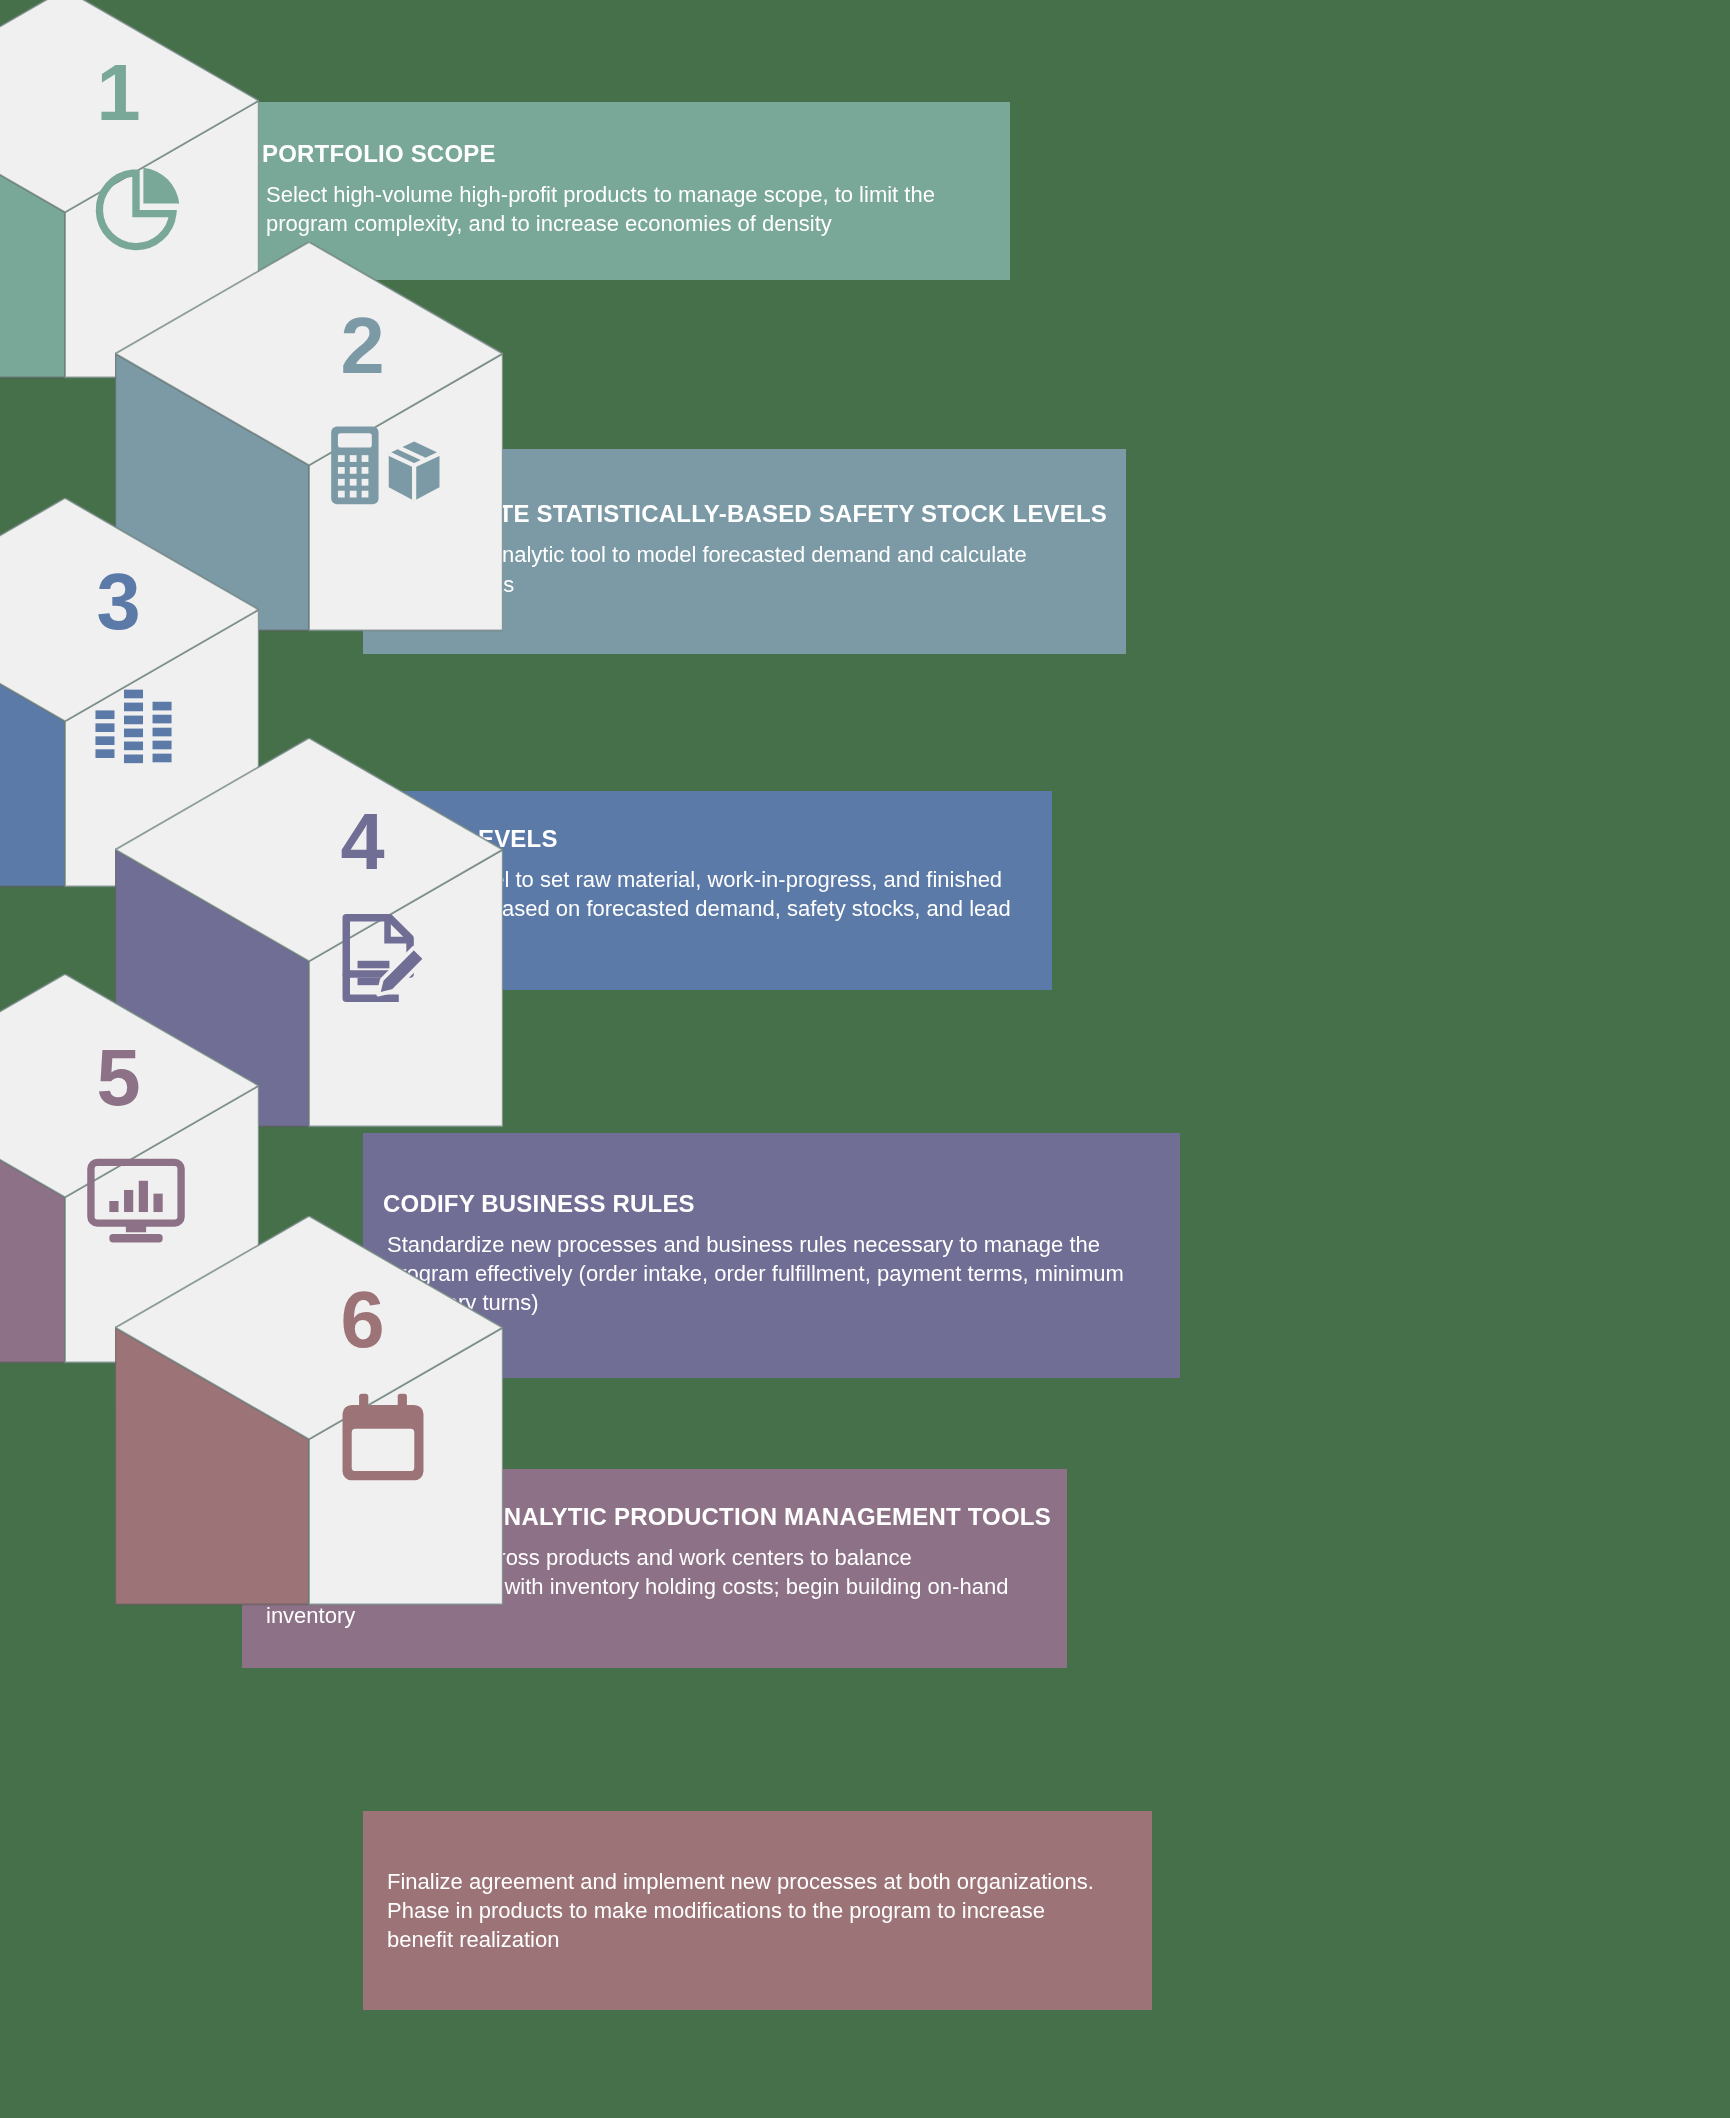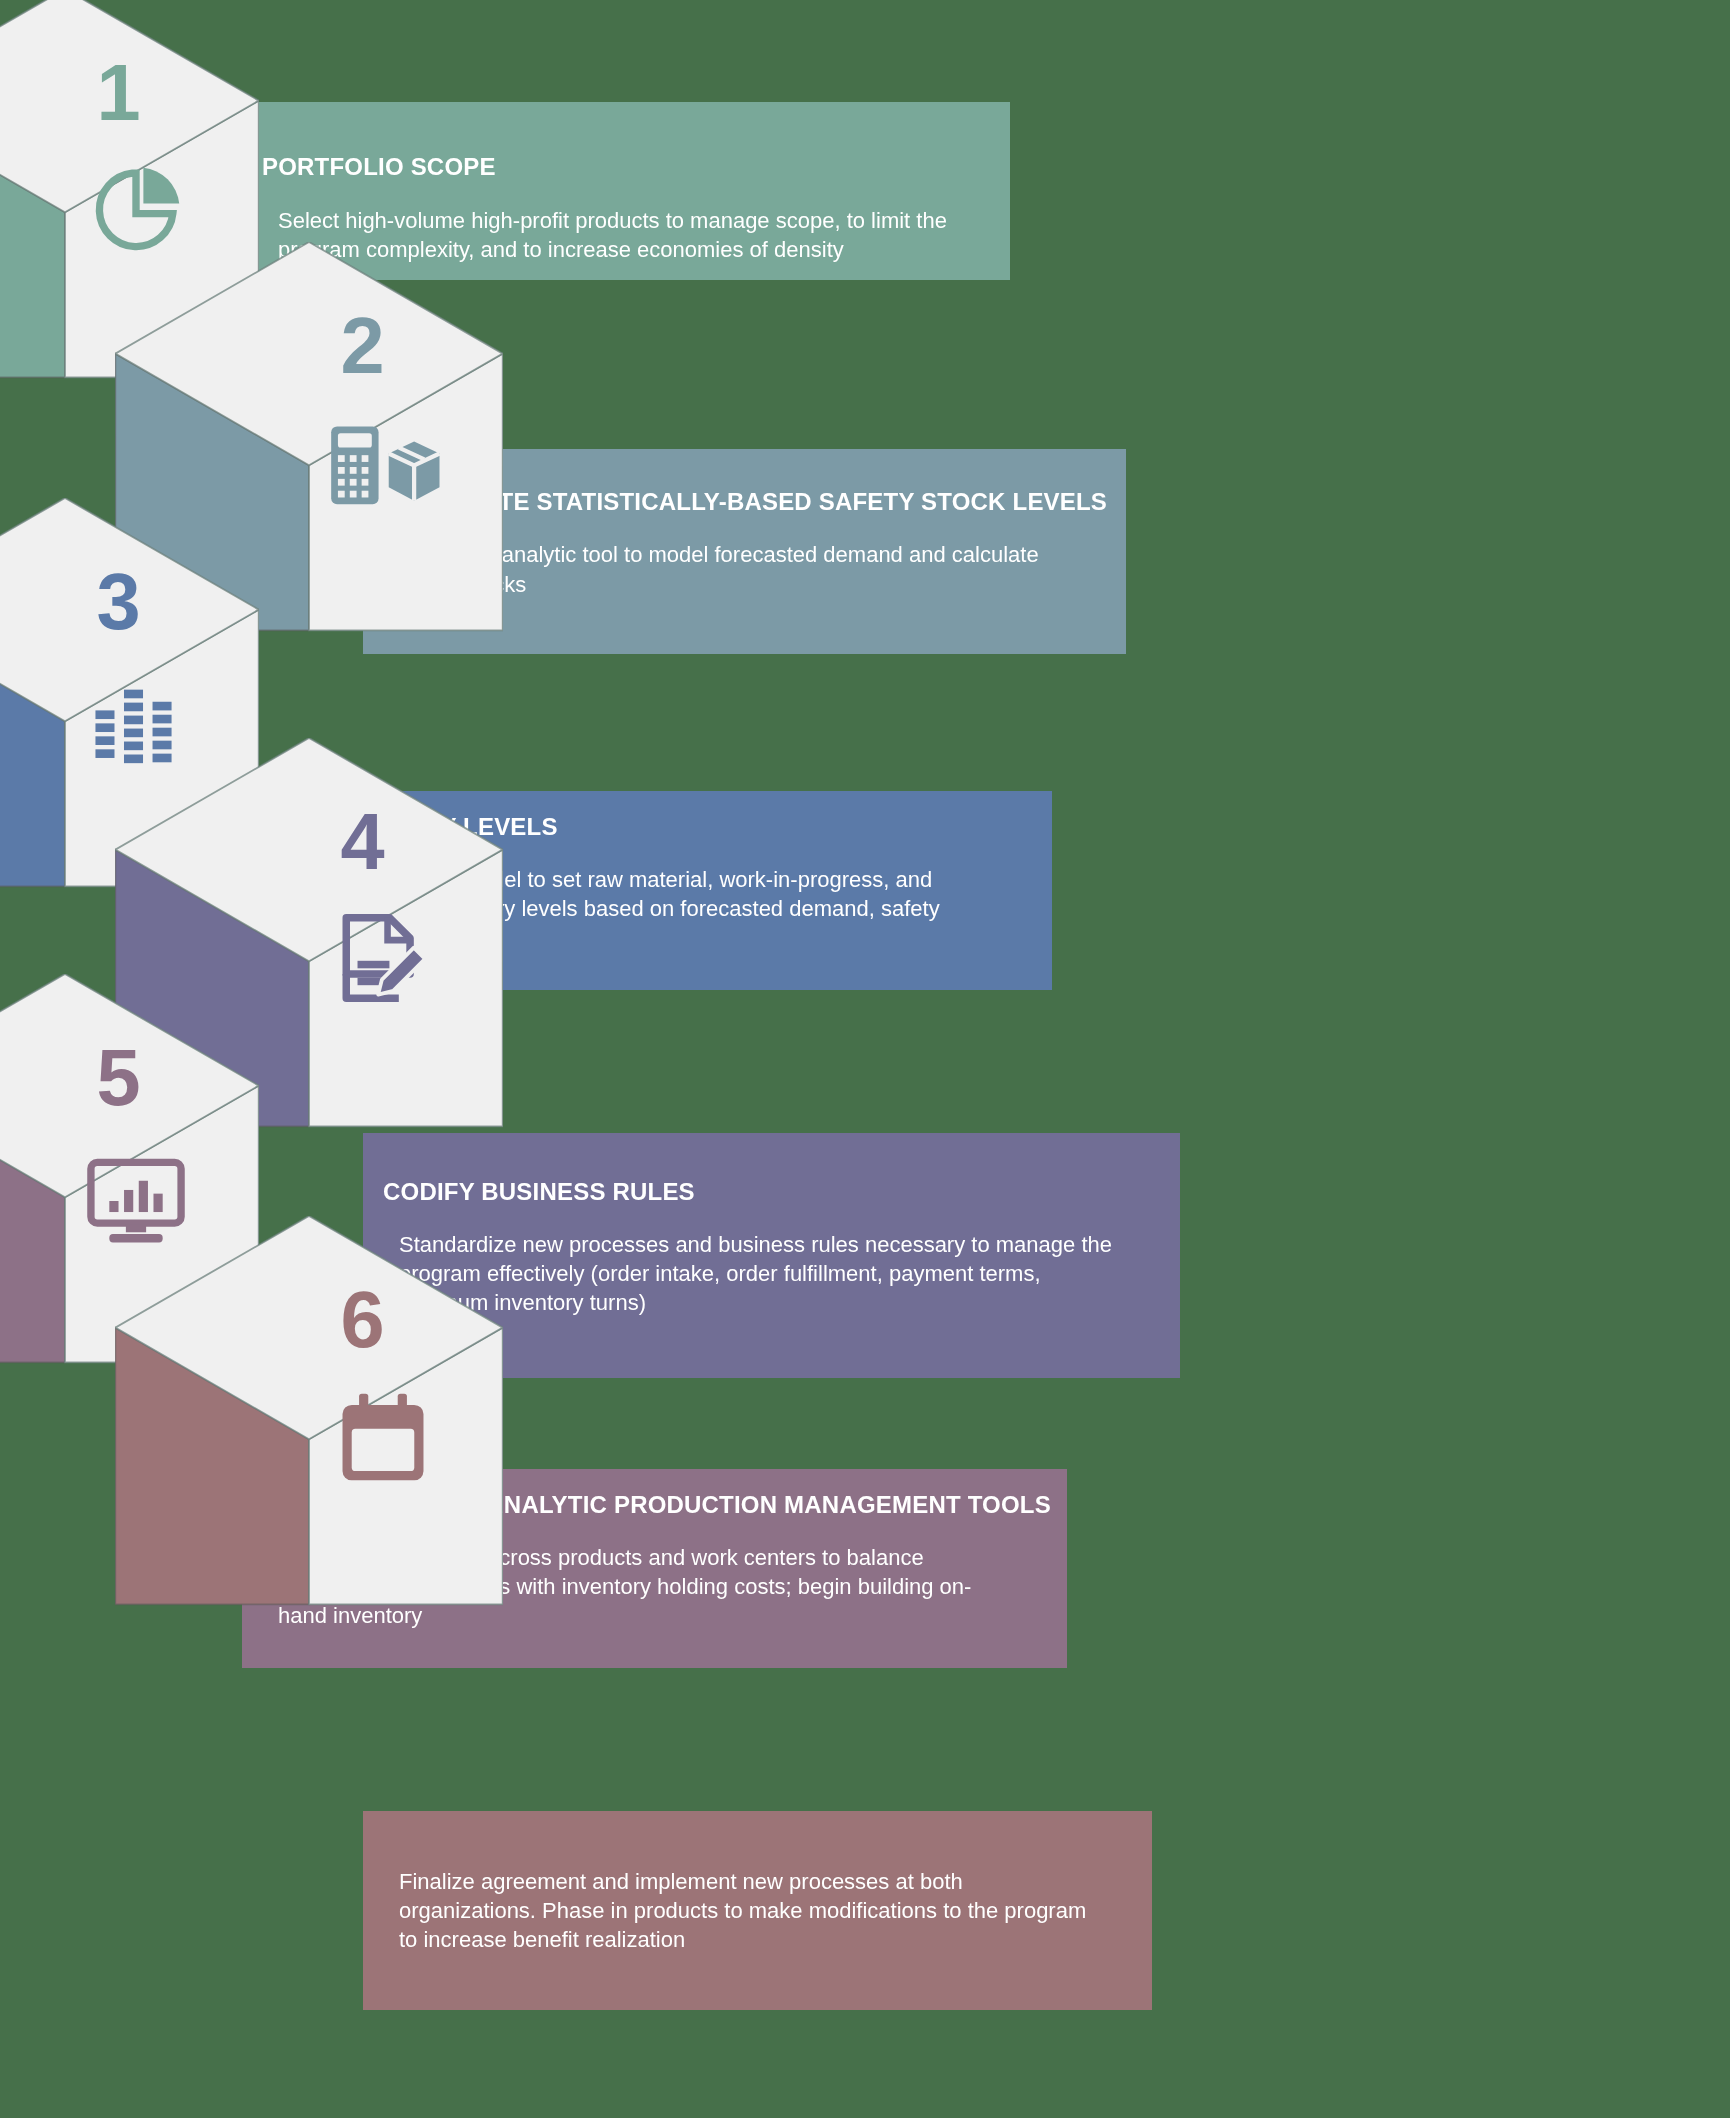--- a/index.html
+++ b/index.html
@@ -30,41 +30,41 @@
     font-weight:bold;
     font-size:24px;
     letter-spacing:0.2px;
     line-height:1.16;
     margin:0 0 8.3px 0;
     white-space:nowrap;
   }
   .panel .desc{
     font-size:22px;
     line-height:1.33;
-    margin:16px;
+    margin:4px;
     font-weight:400;
   }
 
   
   .cube{position:absolute;display:block;}
   .cube .num{
     font-family:"Liberation Sans","DejaVu Sans",sans-serif;
     font-weight:bold;
     font-size:86px;
     text-anchor:middle;
     dominant-baseline:middle;
   }
   .icon-layer{position:absolute;}
 </style>
 </head>
 <body>
 
 <div id="stage">
     <div class="step">
-      <div class="panel" style="left: 242px; top: 102px; width: 768px; height: 178px; background: rgb(121, 168, 153); padding-left: 20px; justify-content: flex-end;">
+      <div class="panel" style="left: 242px; top: 102px; width: 768px; height: 178px; background: rgb(121, 168, 153); padding-left: 20px;">
         <div class="title">PORTFOLIO SCOPE</div>
         <div class="desc">Select high-volume high-profit products to manage scope, to limit the program complexity, and to increase economies of density</div>
       </div>
       <svg class="cube" width="388" height="500" viewBox="0 0 420 542" style="left: -129px; top: -11px;">
         <polygon points="0,121 210,242 210,421 0,421" fill="#79a899" stroke="rgba(90,90,90,0.55)" stroke-width="2"></polygon>
         <polygon points="210,242 420,121 420,421 210,421" fill="#f0f0f0" stroke="rgba(110,130,125,0.75)" stroke-width="2"></polygon>
         <polygon points="210,0 420,121 210,242 0,121" fill="#f0f0f0" stroke="rgba(110,130,125,0.75)" stroke-width="2"></polygon>
         <text class="num" x="268" y="119" fill="#79a899">1</text>
       </svg>
       <div class="icon-layer" style="left: 90px; top: 164px; transform: scale(1); transform-origin: 0px 0px;"><svg viewBox="0 0 100 100" width="92" height="92">

